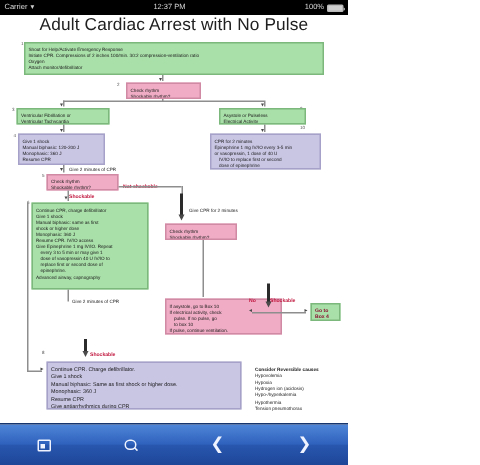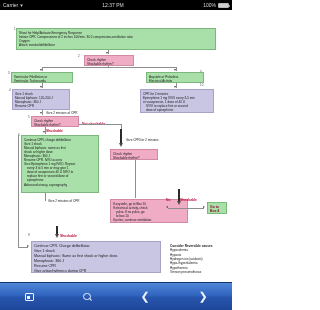--- a/index.html
+++ b/index.html
@@ -145,20 +145,21 @@
       <span>Carrier</span>
       <span class="wifi-glyph">▾</span>
     </div>
     <span>12:37 PM</span>
     <div class="sb-right">
       <span>100%</span>
       <span class="batt"></span>
     </div>
   </div>
 
+  <div class="page-title">Adult Cardiac Arrest with No Pulse</div>
 
   <div class="chart">
 
     <div class="boxnum" style="left:14px; top:2px;">1</div>
     <div class="node green" style="left:16px; top:2px; width:200px; height:22px;">
       <span class="ln">Shout for Help/Activate Emergency Response</span>
       <span class="ln">Initiate CPR. Compressions of 2 inches 100/min. 30:2 compression-ventilation ratio</span>
       <span class="ln">Oxygen</span>
       <span class="ln">Attach monitor/defibrillator</span>
     </div>

